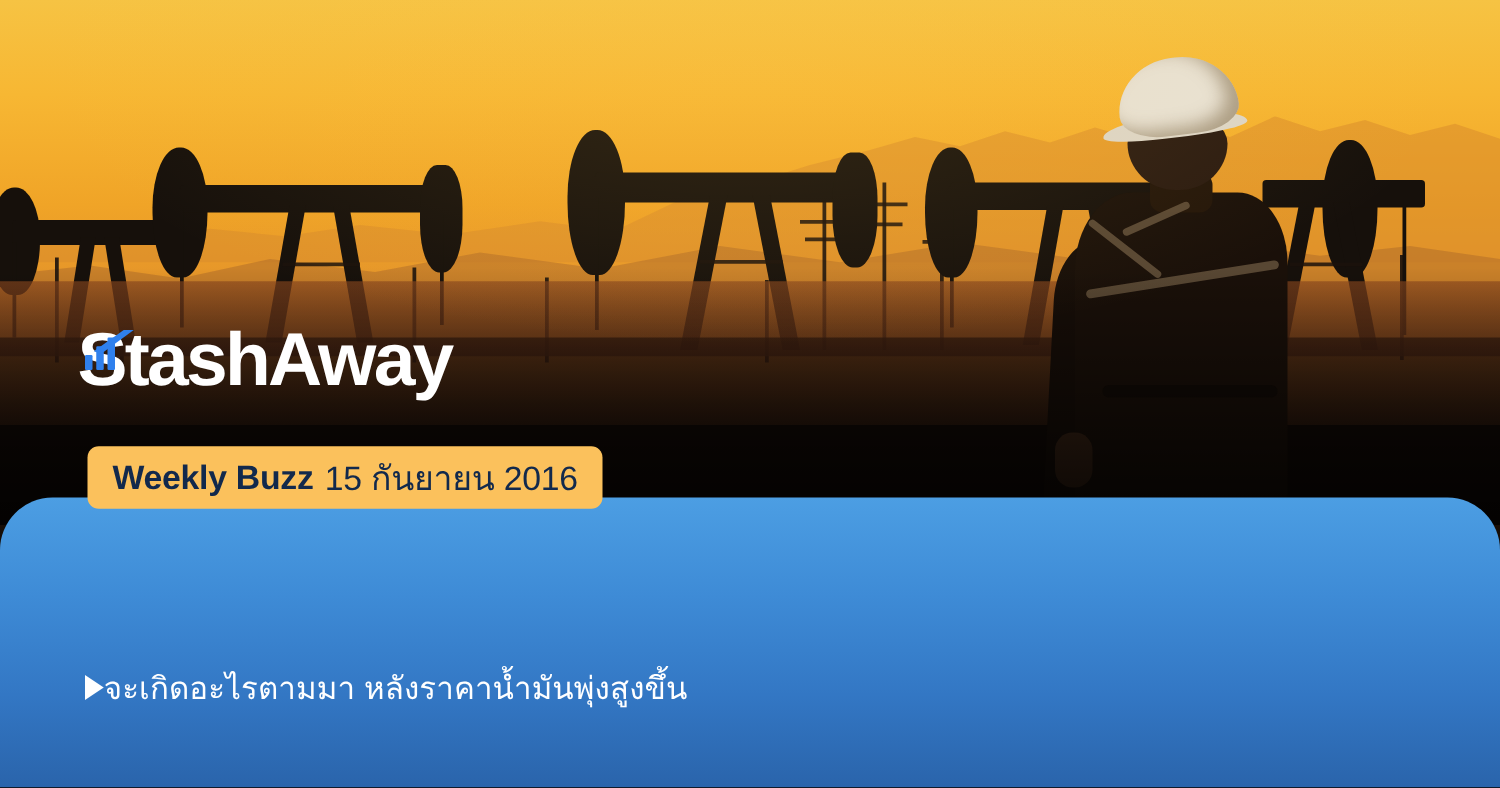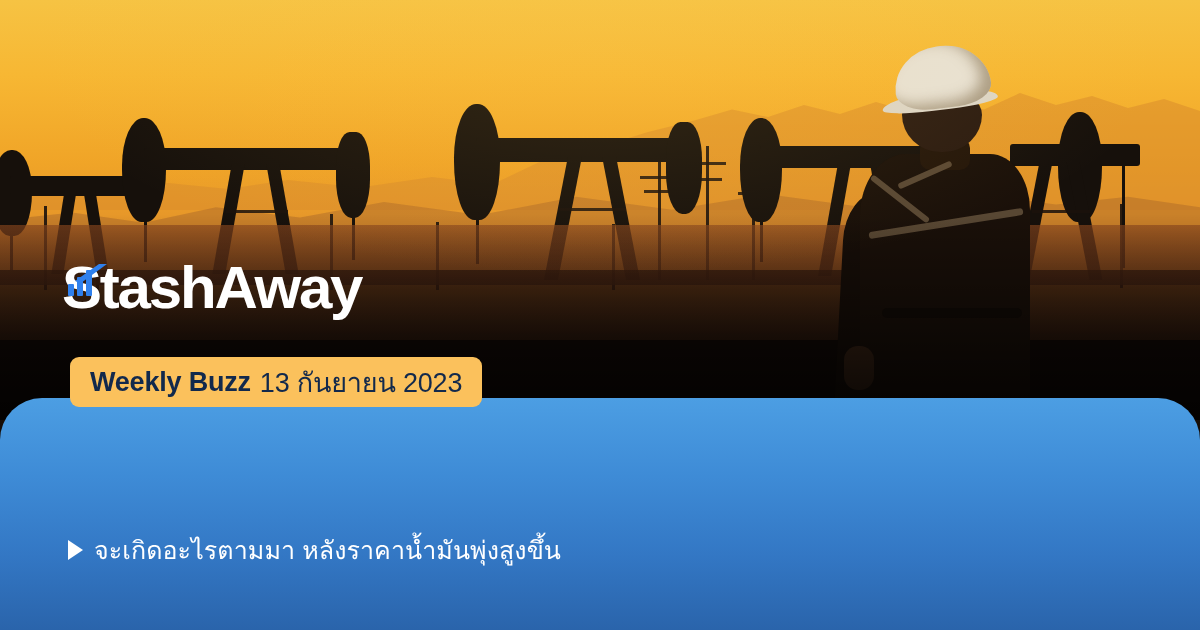--- a/index.html
+++ b/index.html
@@ -264,21 +264,20 @@
     z-index: 5;
   }
 
   
   .subhead {
     position: absolute;
     left: 68px;
     top: 530px;
     display: flex;
     align-items: center;
-    gap: 11px;
     z-index: 5;
   }
   .sub-bullet {
     width: 0; height: 0;
     border-left: 15px solid #FFFFFF;
     border-top: 10px solid transparent;
     border-bottom: 10px solid transparent;
     flex: 0 0 auto;
   }
   .sub-text {
@@ -389,21 +388,21 @@
       <rect x="20" y="6" width="6" height="26" rx="1" fill="#2F80ED"></rect>
       <path d="M9 17 L33 0 L41 0 L15 19 Z" fill="#2F80ED"></path>
     </svg>
     <span class="logo-text">StashAway</span>
   </div>
 
   <div class="panel"></div>
 
   <div class="badge">
     <span class="badge-label">Weekly Buzz</span>
-    <span class="badge-date">13 กันยายน 2023</span>
+    <span class="badge-date">15 กันยายน 2016</span>
   </div>
 
 
   <div class="subhead">
     <span class="sub-bullet"></span>
     <span class="sub-text">จะเกิดอะไรตามมา หลังราคาน้ำมันพุ่งสูงขึ้น</span>
   </div>
 
 </div>
 

